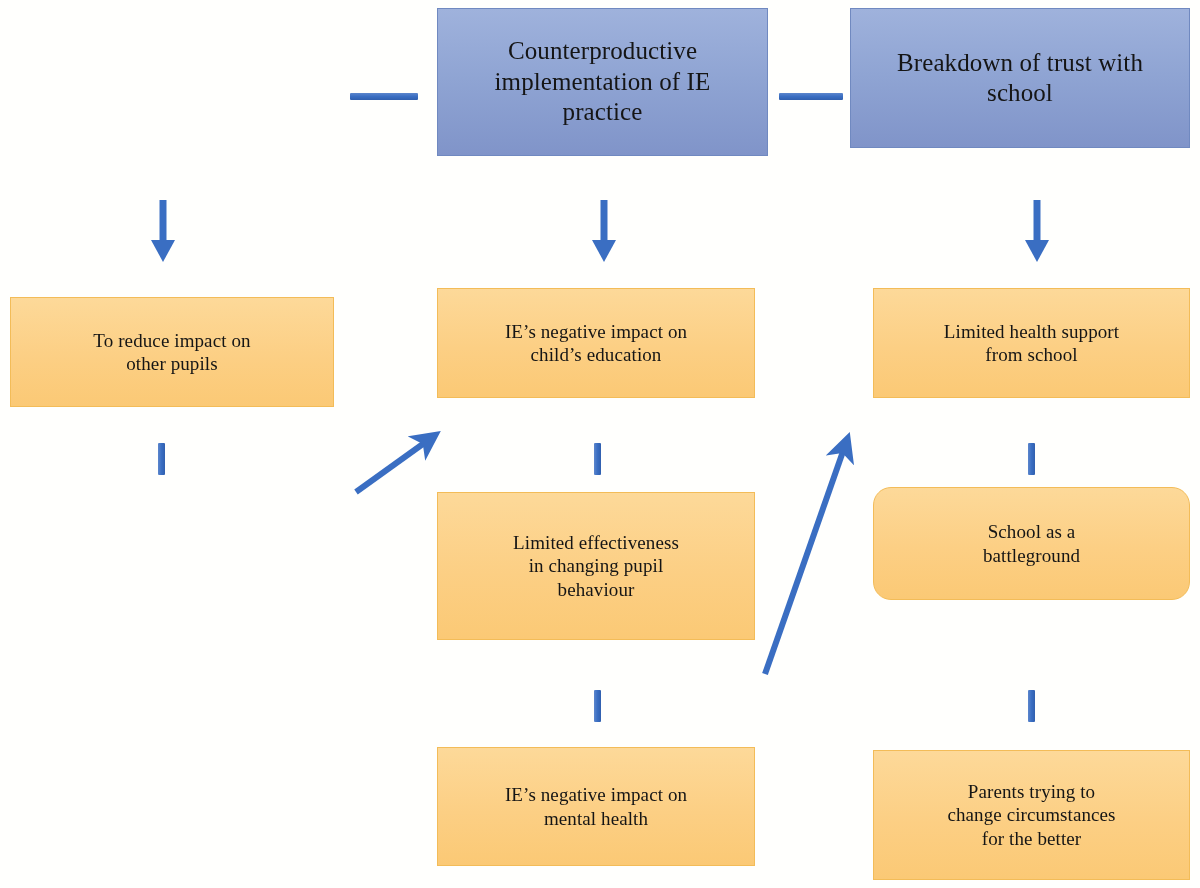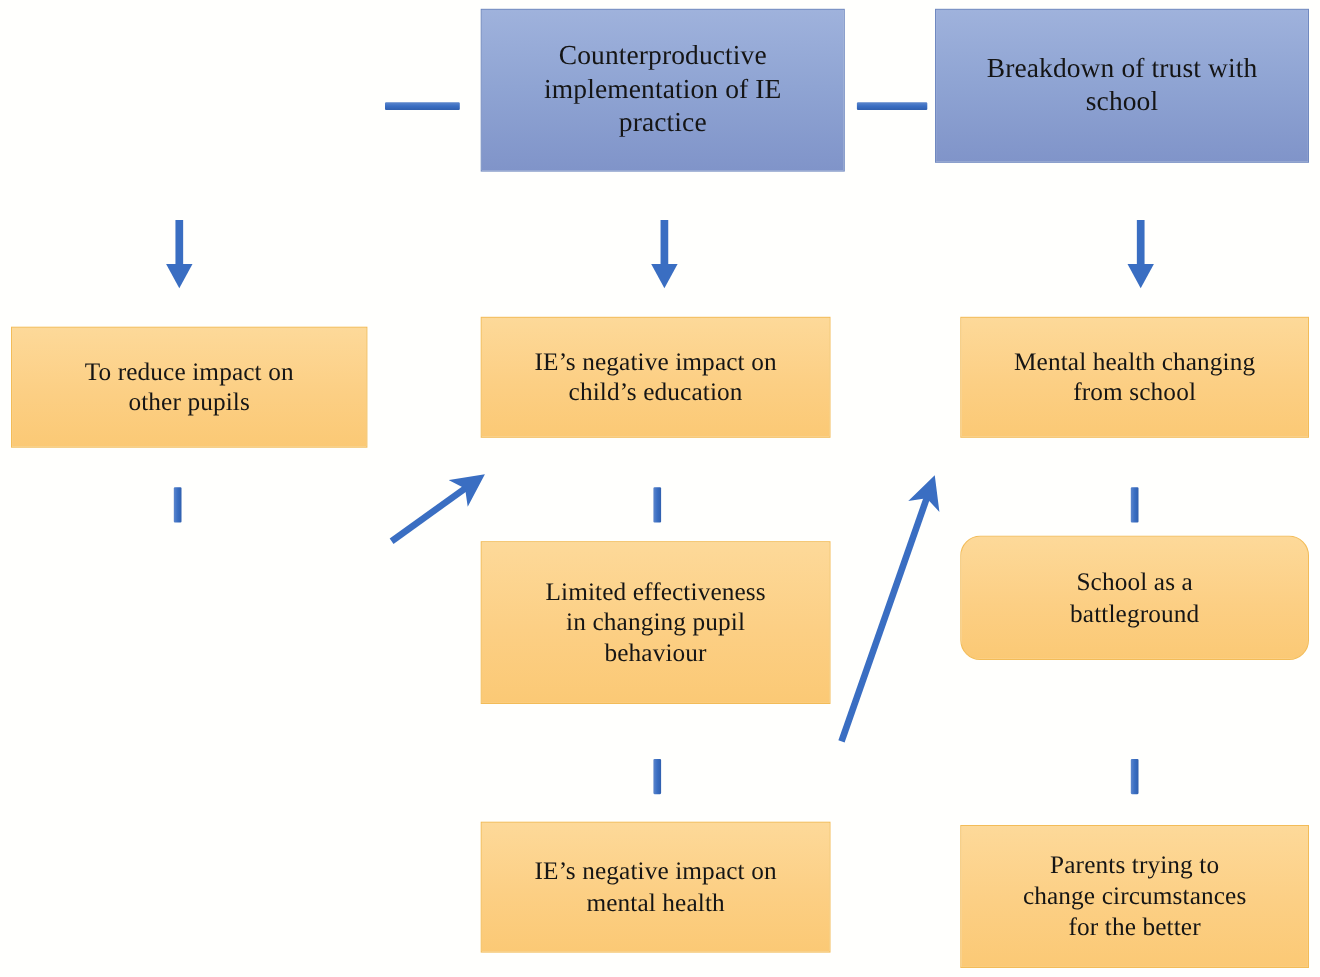--- a/index.html
+++ b/index.html
@@ -32,21 +32,21 @@
   }
   .theme-blue {
     background: linear-gradient(180deg, #9fb2dc 0%, #8fa4d3 48%, #8094c9 100%);
     border: 1px solid #7089c0;
     font-size: 25px;
     letter-spacing: 0.1px;
   }
   .theme-orange {
     background: linear-gradient(180deg, #fdd999 0%, #fccf84 55%, #fbc975 100%);
     border: 1px solid #f3bc58;
-    font-size: 23px;
+    font-size: 19px;
     letter-spacing: 0.1px;
   }
   .connector-h {
     position: absolute;
     height: 7px;
     border-radius: 1px;
     background: linear-gradient(180deg, #5c86cc 0%, #3a6ec2 50%, #305fae 100%);
   }
   .connector-v {
     position: absolute;
@@ -117,21 +117,21 @@
   </div>
 
   <div class="connector-v" style="left:594px; top:690px; height:32px;"></div>
 
   <div class="node theme-orange" style="left:437px; top:747px; width:318px; height:119px;">
     <span class="label">IE’s negative impact on
 mental health</span>
   </div>
 
   <div class="node theme-orange" style="left:873px; top:288px; width:317px; height:110px;">
-    <span class="label">Mental health changing
+    <span class="label">Limited health support
 from school</span>
   </div>
 
   <div class="connector-v" style="left:1028px; top:443px; height:32px;"></div>
 
   <div class="node theme-orange" style="left:873px; top:487px; width:317px; height:113px;border-radius:18px;">
     <span class="label">School as a
 battleground</span>
   </div>
 

